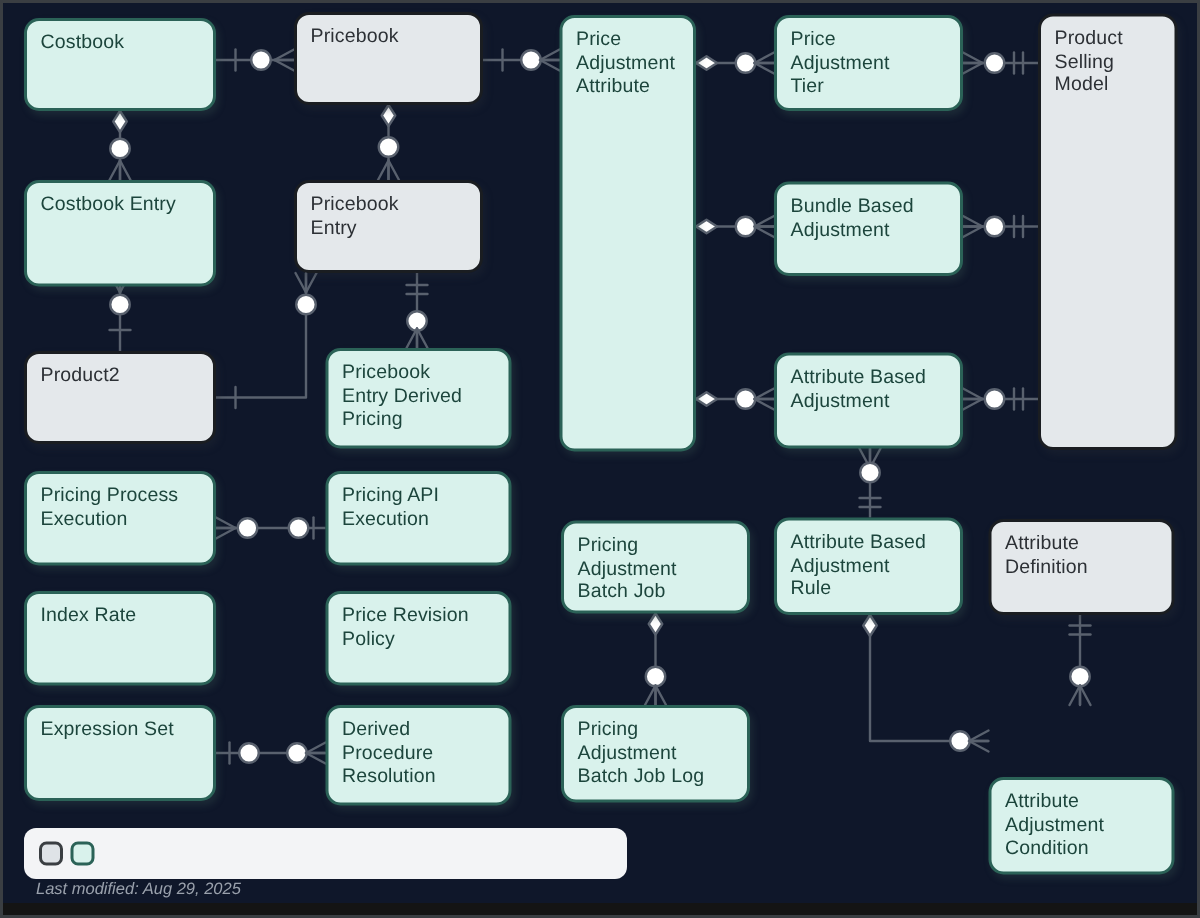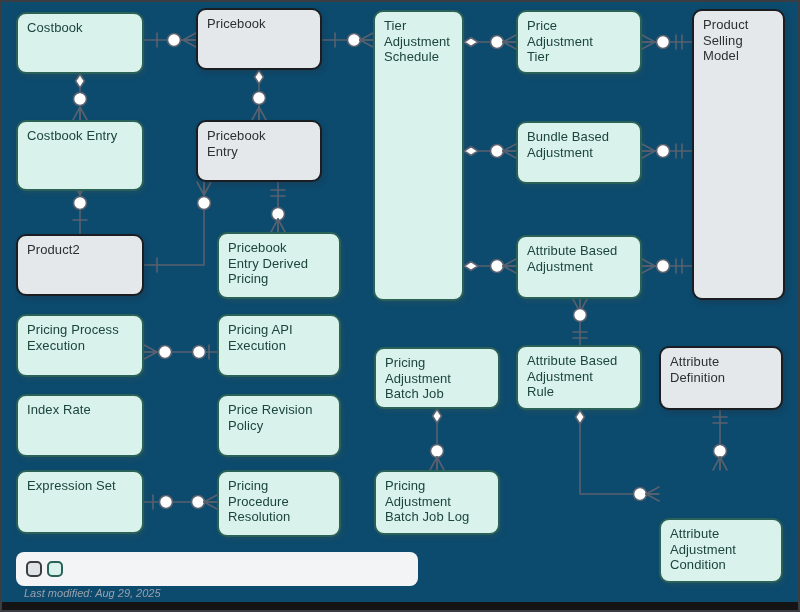--- a/index.html
+++ b/index.html
@@ -1,18 +1,18 @@
 <!DOCTYPE html>
 <html style="--licensed-fill: #d9f2ec; --licensed-border: #2b6257; --standard-fill: #e4e8eb; --standard-border: #1a1d21;"><head>
 <meta charset="utf-8">
 <style>
   html,body { margin:0; padding:0; background:#ffffff; }
   .frame {
     position:relative; width:800px; height:612px; box-sizing:border-box;
-    background:#0c4a6e; border:2px solid #3a3e42; overflow:hidden;
+    background:#0f172a; border:2px solid #3a3e42; overflow:hidden;
     font-family:"Liberation Sans", sans-serif;
   }
   .bottom-strip { position:absolute; left:0; right:0; bottom:0; height:8px; background:#141414; }
   svg.connector-layer { position:absolute; left:0; top:0; pointer-events:none; }
   .entity {
     position:absolute; box-sizing:border-box; border-radius:10px;
     padding:6px 9px; font-size:13px; line-height:1.2; letter-spacing:.1px;
   }
   .entity .lbl { display:block; }
   .entity.licensed {
@@ -201,21 +201,21 @@
       </g>
     </svg>
   <div id="entity-layer">
       <div class="entity licensed" style="left: 14px; top: 10px; width: 128px; height: 62px;">
         <span class="lbl">Costbook</span>
       </div>
       <div class="entity standard" style="left: 194px; top: 6px; width: 126px; height: 62px;">
         <span class="lbl">Pricebook</span>
       </div>
       <div class="entity licensed" style="left: 371px; top: 8px; width: 91px; height: 291px;">
-        <span class="lbl">Tier Adjustment Schedule</span>
+        <span class="lbl">Price Adjustment Attribute</span>
       </div>
       <div class="entity licensed" style="left: 514px; top: 8px; width: 126px; height: 64px;">
         <span class="lbl" style="width: 75px;">Price Adjustment Tier</span>
       </div>
       <div class="entity standard" style="left: 690px; top: 7px; width: 93px; height: 291px;">
         <span class="lbl">Product Selling Model</span>
       </div>
       <div class="entity licensed" style="left: 14px; top: 118px; width: 128px; height: 71px;">
         <span class="lbl">Costbook Entry</span>
       </div>
@@ -252,21 +252,21 @@
       <div class="entity licensed" style="left: 14px; top: 392px; width: 128px; height: 63px;">
         <span class="lbl">Index Rate</span>
       </div>
       <div class="entity licensed" style="left: 215px; top: 392px; width: 124px; height: 63px;">
         <span class="lbl" style="width: 95px;">Price Revision Policy</span>
       </div>
       <div class="entity licensed" style="left: 14px; top: 468px; width: 128px; height: 64px;">
         <span class="lbl">Expression Set</span>
       </div>
       <div class="entity licensed" style="left: 215px; top: 468px; width: 124px; height: 67px;">
-        <span class="lbl" style="width: 90px;">Pricing Procedure Resolution</span>
+        <span class="lbl" style="width: 90px;">Derived Procedure Resolution</span>
       </div>
       <div class="entity licensed" style="left: 372px; top: 468px; width: 126px; height: 65px;">
         <span class="lbl" style="width: 90px;">Pricing Adjustment Batch Job Log</span>
       </div>
       <div class="entity licensed" style="left: 657px; top: 468px; width: 124px; height: 65px; margin-top: 48px;">
         <span class="lbl" style="width: 90px;">Attribute Adjustment Condition</span>
       </div>
     </div>
 
   <div class="legend-bar">

